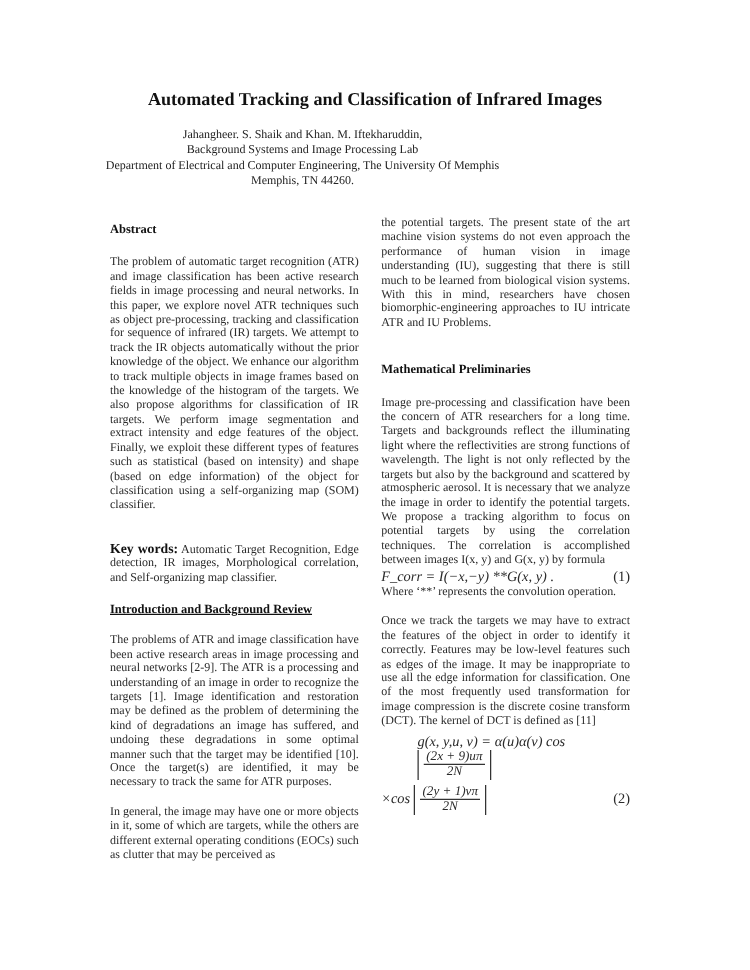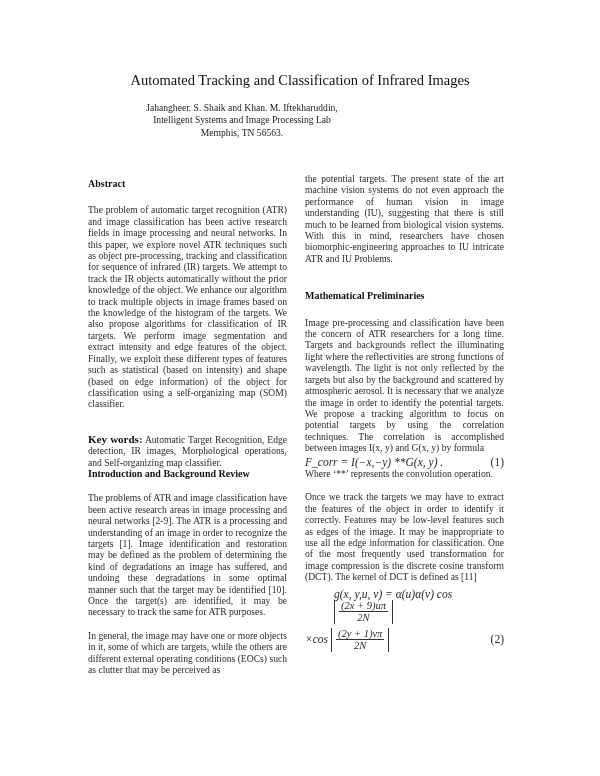--- a/index.html
+++ b/index.html
@@ -1,48 +1,49 @@
 <!DOCTYPE html>
 <html><head>
 <meta charset="utf-8">
 <style>
   html, body { margin: 0; padding: 0; background: #ffffff; }
   body { width: 600px; height: 776px; position: relative; overflow: hidden;
          font-family: "Liberation Serif", "DejaVu Serif", serif; color: #222; }
   .title { position: absolute; top: 72px; left: 0; width: 600px; text-align: center;
-           font-weight: normal; font-size: 14.5px; color: #111; }
+           font-weight: bold; font-size: 14.5px; color: #111; }
   .authors { position: absolute; top: 102px; left: 0; width: 484px; text-align: center;
              font-size: 9.6px; line-height: 12.4px; color: #222; }
   .col { position: absolute; top: 178px; width: 199px; font-size: 9.6px; line-height: 11.4px; color: #2a2a2a; }
   .col.left { left: 88px; }
   .col.right { left: 305px; top: 173px; }
   .col p { margin: 0; text-align: justify; }
   .h { font-weight: bold; font-size: 10px; color: #111; margin: 0; }
   .kw-label { font-weight: bold; font-size: 11px; color: #111; }
   .eq { font-style: italic; font-size: 11.5px; display: flex; justify-content: space-between; align-items: center; }
   .eq .num { font-style: normal; }
   .frac { display: inline-flex; flex-direction: column; align-items: center; vertical-align: middle;
           border-left: 1px solid #333; border-right: 1px solid #333; padding: 0 4px; font-size: 10.5px; }
   .frac .n { border-bottom: 1px solid #333; padding: 0 2px; }
 </style>
 </head>
 <body>
 
 <div class="title">Automated Tracking and Classification of Infrared Images</div>
 <div class="authors">
   <div>Jahangheer. S. Shaik and Khan. M. Iftekharuddin,</div>
-  <div>Intelligent Systems and Image Processing Lab</div>
-  <div>Memphis, TN 56563.</div>
+  <div>Background Systems and Image Processing Lab</div>
+  <div>Department of Electrical and Computer Engineering, The University Of Memphis</div>
+  <div>Memphis, TN 44260.</div>
 </div>
 
 <div class="col left">
   <h3 class="h">Abstract</h3>
   <p style="margin-top:15px;">The problem of automatic target recognition (ATR) and image classification has been active research fields in image processing and neural networks. In this paper, we explore novel ATR techniques such as object pre-processing, tracking and classification for sequence of infrared (IR) targets. We attempt to track the IR objects automatically without the prior knowledge of the object. We enhance our algorithm to track multiple objects in image frames based on the knowledge of the histogram of the targets. We also propose algorithms for classification of IR targets. We perform image segmentation and extract intensity and edge features of the object. Finally, we exploit these different types of features such as statistical (based on intensity) and shape (based on edge information) of the object for classification using a self-organizing map (SOM) classifier.</p>
-  <p style="margin-top:24px;"><span class="kw-label">Key words:</span><span> Automatic Target Recognition, Edge detection, IR images, Morphological operations, and Self-organizing map classifier.</span></p>
-  <h3 class="h" style="">Introduction and Background Review</h3>
+  <p style="margin-top:24px;"><span class="kw-label">Key words:</span><span> Automatic Target Recognition, Edge detection, IR images, Morphological correlation, and Self-organizing map classifier.</span></p>
+  <h3 class="h" style="margin-top:14px;text-decoration:underline;">Introduction and Background Review</h3>
   <p style="margin-top:13px;">The problems of ATR and image classification have been active research areas in image processing and neural networks [2-9]. The ATR is a processing and understanding of an image in order to recognize the targets [1]. Image identification and restoration may be defined as the problem of determining the kind of degradations an image has suffered, and undoing these degradations in some optimal manner such that the target may be identified [10]. Once the target(s) are identified, it may be necessary to track the same for ATR purposes.</p>
   <p style="margin-top:12px;">In general, the image may have one or more objects in it, some of which are targets, while the others are different external operating conditions (EOCs) such as clutter that may be perceived as</p>
 </div>
 
 <div class="col right">
   <p>the potential targets. The present state of the art machine vision systems do not even approach the performance of human vision in image understanding (IU), suggesting that there is still much to be learned from biological vision systems. With this in mind, researchers have chosen biomorphic-engineering approaches to IU intricate ATR and IU Problems.</p>
   <h3 class="h" style="margin-top:26px;">Mathematical Preliminaries</h3>
   <p style="margin-top:15px;">Image pre-processing and classification have been the concern of ATR researchers for a long time. Targets and backgrounds reflect the illuminating light where the reflectivities are strong functions of wavelength. The light is not only reflected by the targets but also by the background and scattered by atmospheric aerosol. It is necessary that we analyze the image in order to identify the potential targets. We propose a tracking algorithm to focus on potential targets by using the correlation techniques. The correlation is accomplished between images I(x, y) and G(x, y) by formula</p>
   <div class="eq" style="margin-top:3px;">
     <span>F_corr = I(−x,−y) **G(x, y) .</span>

